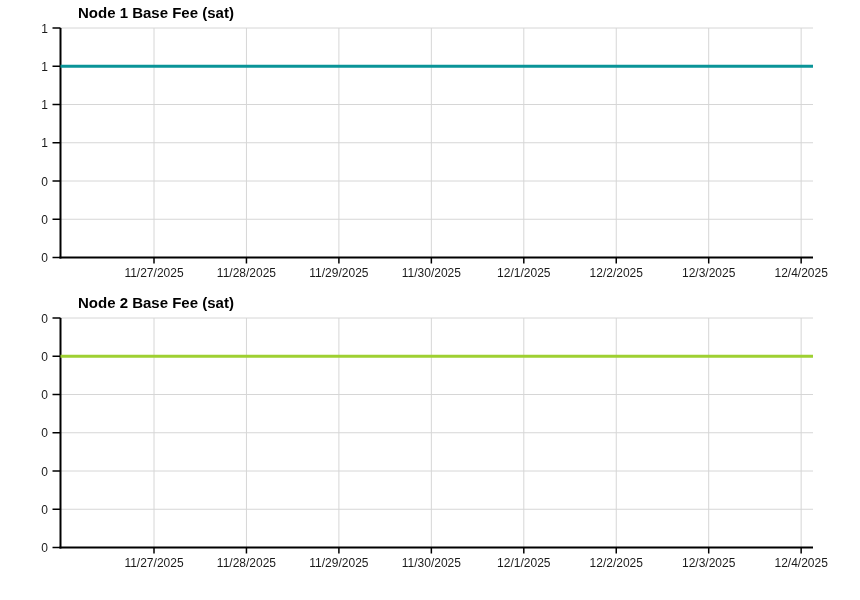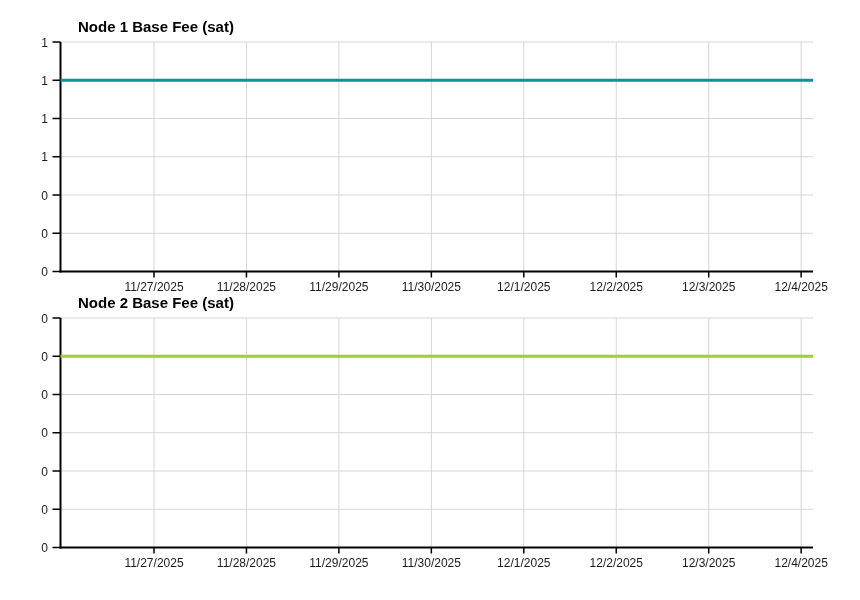--- a/index.html
+++ b/index.html
@@ -13,21 +13,21 @@
     width: 860px;
     height: 600px;
     background: #ffffff;
     overflow: hidden;
   }
   .chart-block {
     position: absolute;
     left: 0;
     width: 860px;
   }
-  #chart-block-0 { top: 14px; height: 290px; }
+  #chart-block-0 { top: 0; height: 290px; }
   #chart-block-1 { top: 290px; height: 310px; }
   .chart-title {
     position: absolute;
     left: 78px;
     top: 4px;
     margin: 0;
     font-size: 15px;
     font-weight: 700;
     color: #000000;
     letter-spacing: 0;

